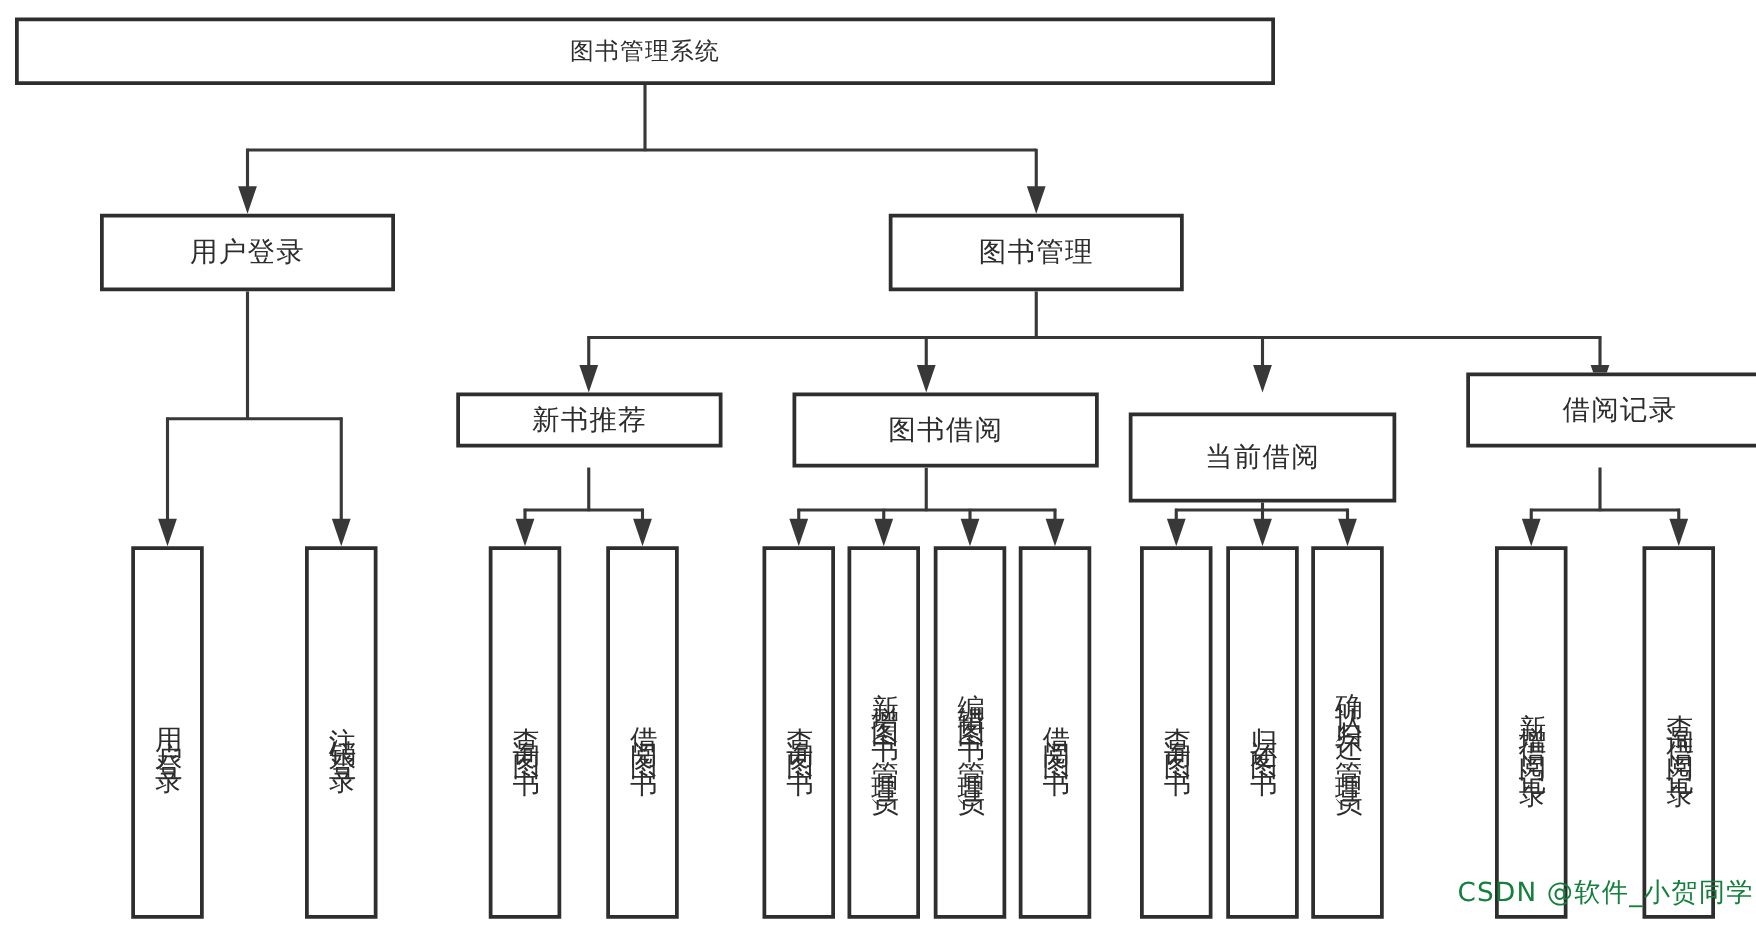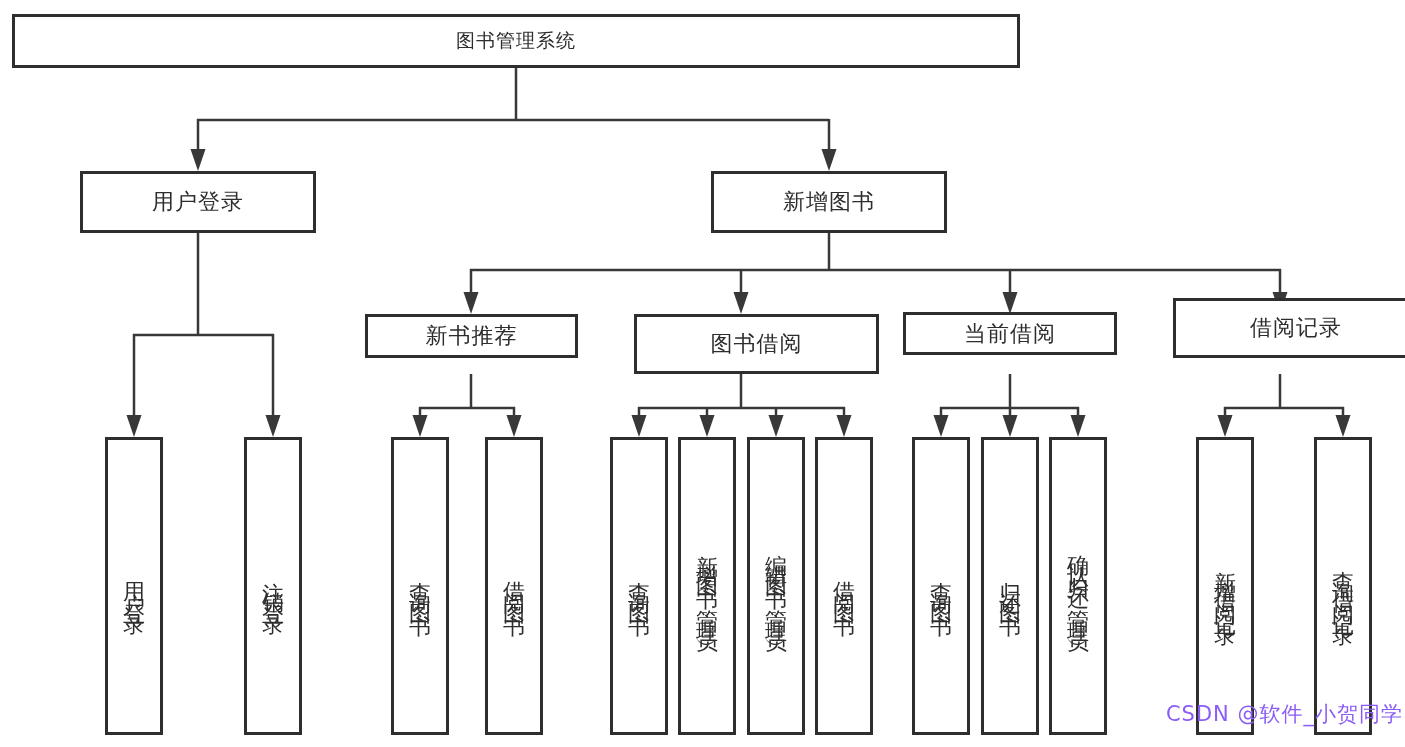--- a/index.html
+++ b/index.html
@@ -58,21 +58,21 @@
     text-orientation: mixed;
     letter-spacing: 11px;
     white-space: normal;
     line-height: 1;
   }
   .watermark {
     position: absolute;
     right: 2px;
     top: 700px;
     font-size: 21px;
-    color: #8b5cf6;
+    color: #15803d;
     letter-spacing: 1px;
     z-index: 5;
     text-align: center;
   }
 </style>
 </head>
 <body>
 
 <div class="canvas">
 
@@ -148,25 +148,25 @@
       <line x1="1225" y1="407" x2="1225" y2="417"></line>
       <polygon points="1217.5,415 1232.5,415 1225,437"></polygon>
       <line x1="1343" y1="407" x2="1343" y2="417"></line>
       <polygon points="1335.5,415 1350.5,415 1343,437"></polygon>
     </g>
   </svg>
 
   <div class="node h root">图书管理系统</div>
 
   <div class="node h" style="left:80px;top:171px;width:236px">用户登录</div>
-  <div class="node h" style="left:711px;top:171px;width:236px">新增图书</div>
+  <div class="node h" style="left:711px;top:171px;width:236px">图书管理</div>
 
   <div class="node h" style="left:365px;top:314px;width:213px;height:44px">新书推荐</div>
   <div class="node h" style="left:634px;top:314px;width:245px;height:60px">图书借阅</div>
-  <div class="node h" style="left:903px;top:312px;width:214px;height:43px">当前借阅</div>
+  <div class="node h" style="left:903px;top:330px;width:214px;height:72px">当前借阅</div>
   <div class="node h" style="left:1173px;top:298px;width:246px;height:60px">借阅记录</div>
 
   <div class="node v" style="left:105px">用户登录</div>
   <div class="node v" style="left:244px">注销登录</div>
 
   <div class="node v" style="left:391px">查询图书</div>
   <div class="node v" style="left:485px">借阅图书</div>
 
   <div class="node v" style="left:610px">查询图书</div>
   <div class="node v" style="left:678px">新增图书（管理员）</div>

